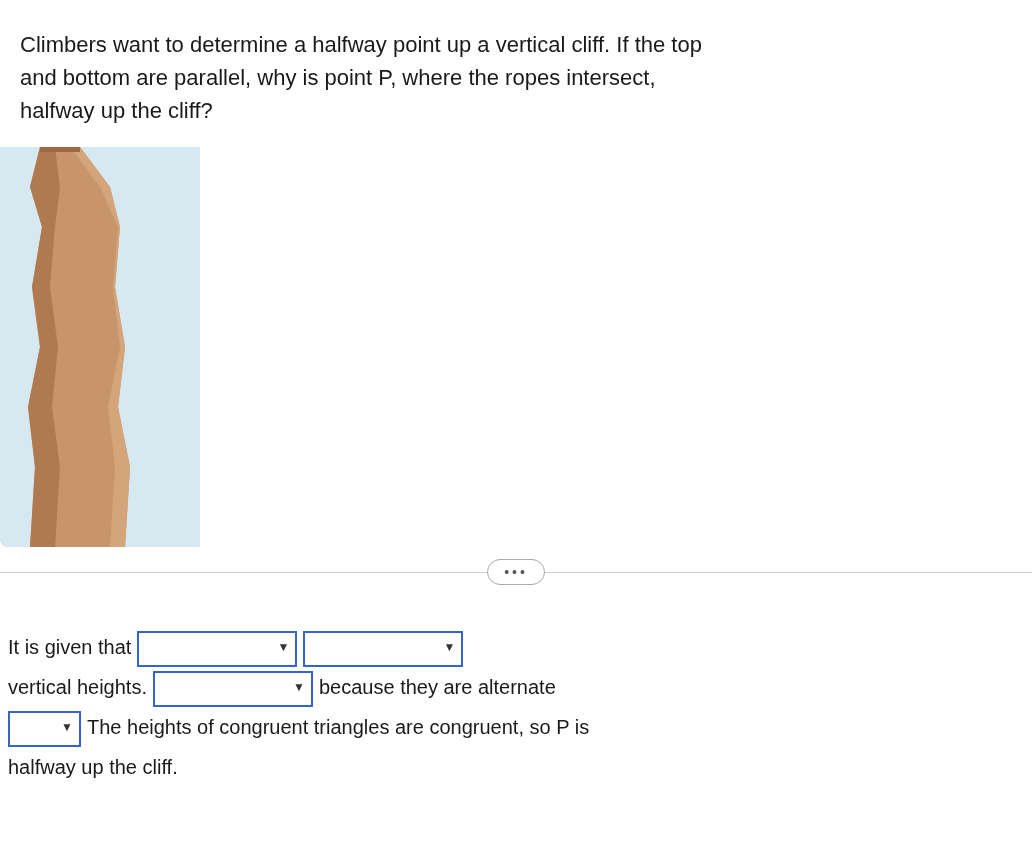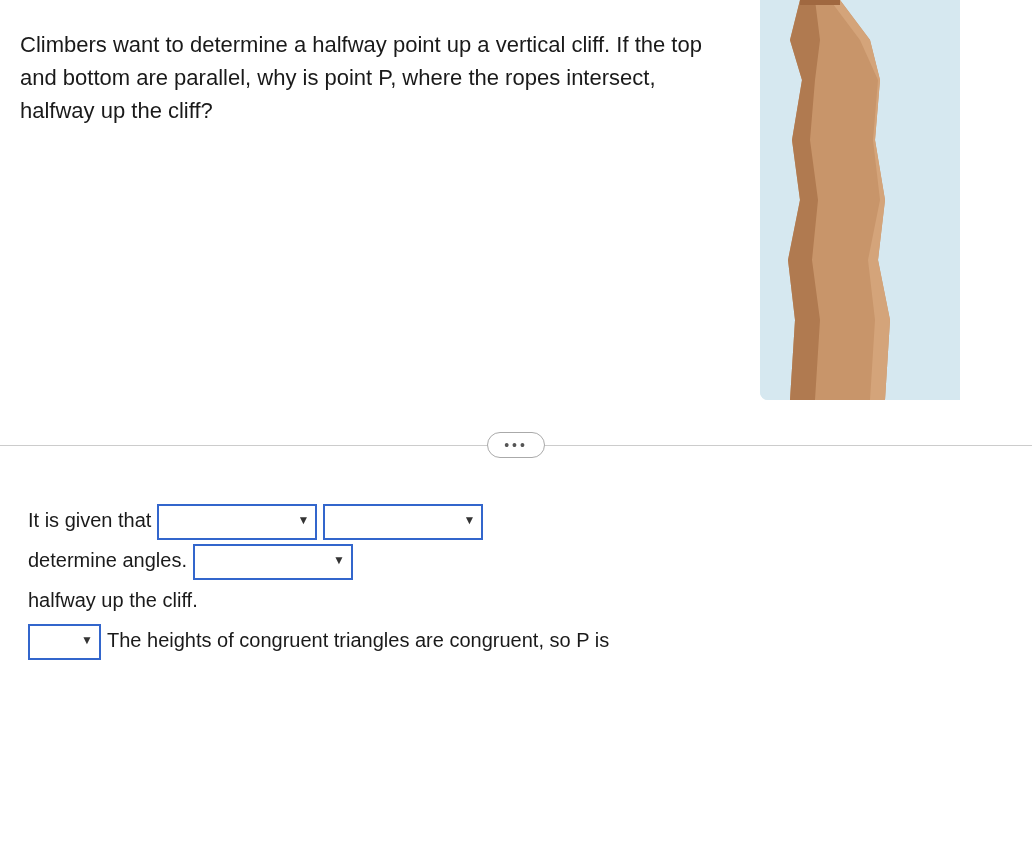--- a/index.html
+++ b/index.html
@@ -12,21 +12,21 @@
       font-family: Arial, sans-serif;
       font-size: 18px;
       background: #ffffff;
       width: 1032px;
       min-height: 866px;
       overflow: hidden;
     }
 
     .top-section {
       display: flex;
-      flex-direction: row;
+      flex-direction: column;
       width: 100%;
       min-height: 420px;
       position: relative;
     }
 
     .question-text {
       flex: 1;
       padding: 28px 32px 20px 20px;
       font-size: 22px;
       line-height: 1.5;
@@ -77,21 +77,20 @@
       color: #555555;
       z-index: 1;
       letter-spacing: 3px;
     }
 
     .bottom-section {
       padding: 30px 20px 30px 8px;
       font-size: 20px;
       line-height: 1.8;
       color: #1a1a1a;
-      margin-left: 20px;
     }
 
     .proof-text {
       font-size: 20px;
       color: #1a1a1a;
     }
 
     .select-wrapper {
       position: relative;
       display: inline-block;
@@ -184,42 +183,43 @@
       <select aria-label="Second dropdown">
         <option value=""></option>
         <option value="cong">∠LMP ≅ ∠NOP</option>
         <option value="lmno">LM ≅ NO</option>
         <option value="lpnp">LP ≅ NP</option>
       </select>
     </div>
   </div>
 
   <div class="line-block">
-    <span class="proof-text">determine angles.</span>
+    <span class="proof-text">vertical heights.</span>
     <div class="select-wrapper wide">
       <select aria-label="Third dropdown">
         <option value=""></option>
         <option value="mlp_onp">∠MLP ≅ ∠ONP</option>
         <option value="lmp_nop">∠LMP ≅ ∠NOP</option>
         <option value="lp_np">LP ≅ NP</option>
       </select>
     </div>
-  </div>
-
-
-  <div class="line-block">
-    <span class="proof-text">halfway up the cliff.</span>
-  </div>
+    <span class="proof-text">because they are alternate</span>
+  </div>
+
 
   <div class="line-block">
     <div class="select-wrapper small">
       <select aria-label="Fourth dropdown">
         <option value=""></option>
         <option value="ASA">ASA</option>
         <option value="SAS">SAS</option>
         <option value="SSS">SSS</option>
         <option value="AAS">AAS</option>
       </select>
     </div>
     <span class="proof-text">The heights of congruent triangles are congruent, so P is</span>
   </div>
 
+  <div class="line-block">
+    <span class="proof-text">halfway up the cliff.</span>
+  </div>
+
 </div>
 
 </body></html>

